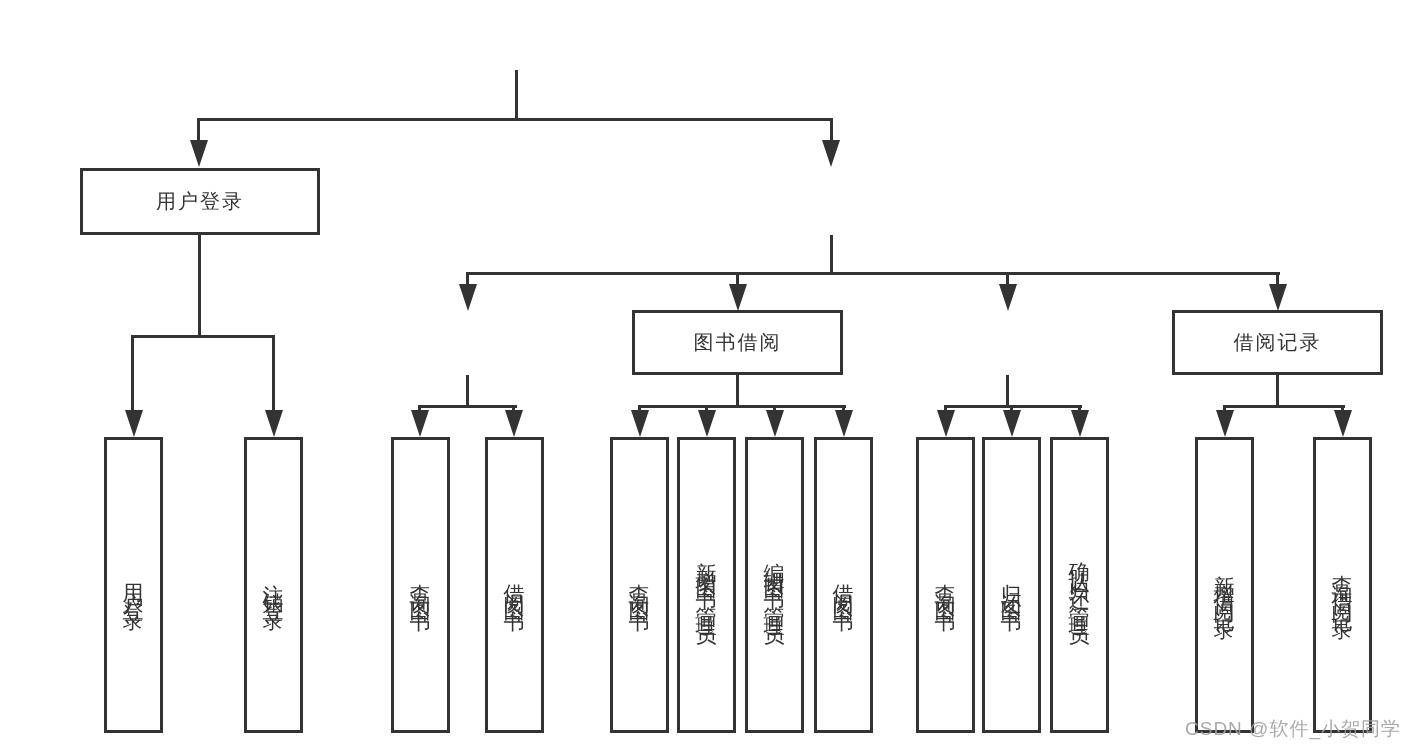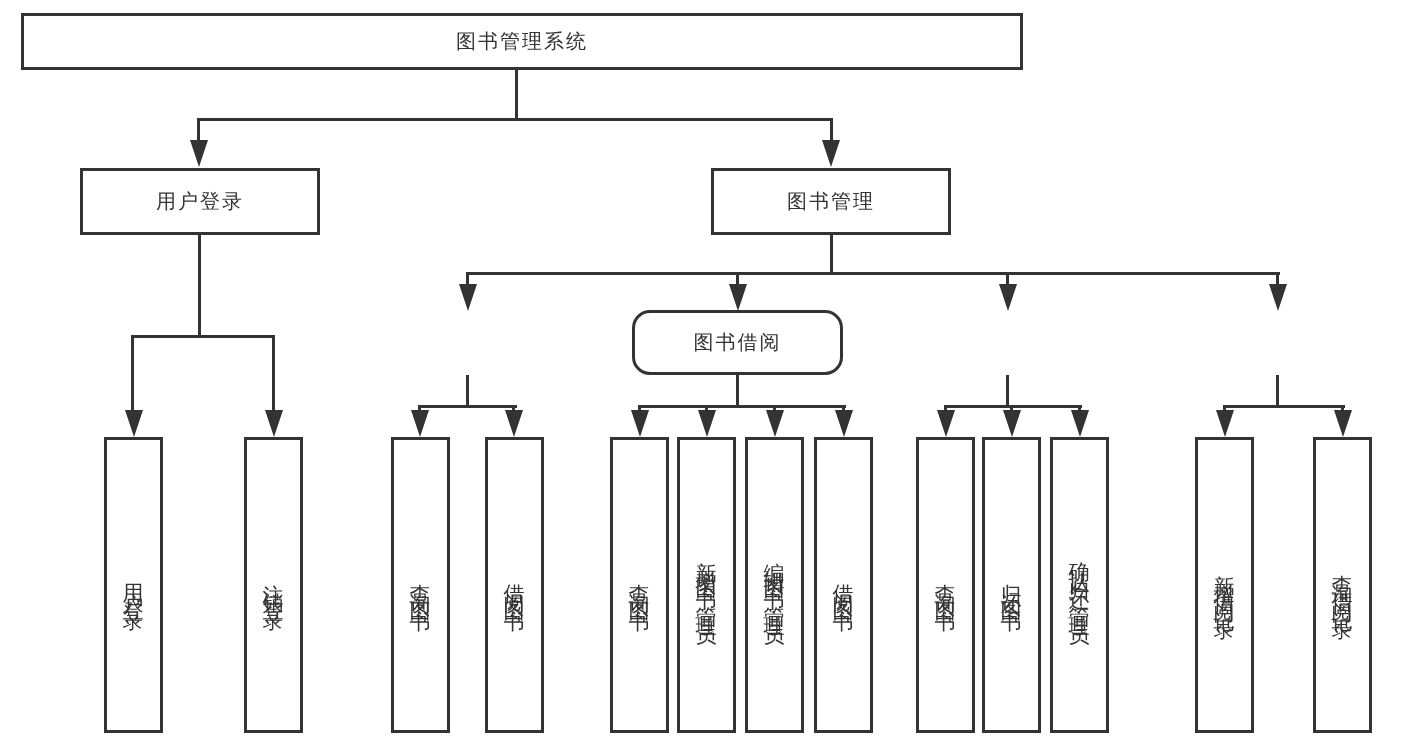--- a/index.html
+++ b/index.html
@@ -136,26 +136,25 @@
     <div class="arrow" style="left:1071px; top:410px;"></div>
 
     <div class="line v" style="left:1276px; top:375px; height:30px;"></div>
     <div class="line h" style="left:1223px; top:405px; width:122px;"></div>
     <div class="line v" style="left:1223px; top:405px; height:7px;"></div>
     <div class="line v" style="left:1341px; top:405px; height:7px;"></div>
     <div class="arrow" style="left:1216px; top:410px;"></div>
     <div class="arrow" style="left:1334px; top:410px;"></div>
   </div>
 
-  <div class="box" style="left:21px; top:13px; width:1002px; height:57px;">图书管理系统</div>
 
   <div class="box" style="left:80px; top:168px; width:240px; height:67px;">用户登录</div>
-  <div class="box" style="left:711px; top:168px; width:240px; height:67px;">图书管理</div>
-
-  <div class="box" style="left:632px; top:310px; width:211px; height:65px;border-radius:18px;">图书借阅</div>
+
+  <div class="box" style="left:632px; top:310px; width:211px; height:65px;">图书借阅</div>
+  <div class="box" style="left:1172px; top:310px; width:211px; height:65px;">借阅记录</div>
 
   <div class="leaf" style="left:104px;">
     <span class="vtext">用户登录</span>
   </div>
   <div class="leaf" style="left:244px;">
     <span class="vtext">注销登录</span>
   </div>
 
   <div class="leaf" style="left:391px;">
     <span class="vtext">查询图书</span>
@@ -187,14 +186,15 @@
     <span class="vtext">确认归还（管理员）</span>
   </div>
 
   <div class="leaf" style="left:1195px;">
     <span class="vtext">新增借阅记录</span>
   </div>
   <div class="leaf" style="left:1313px;">
     <span class="vtext">查询借阅记录</span>
   </div>
 
+  <div class="watermark">CSDN @软件_小贺同学</div>
 
 </div>
 
 </body></html>

